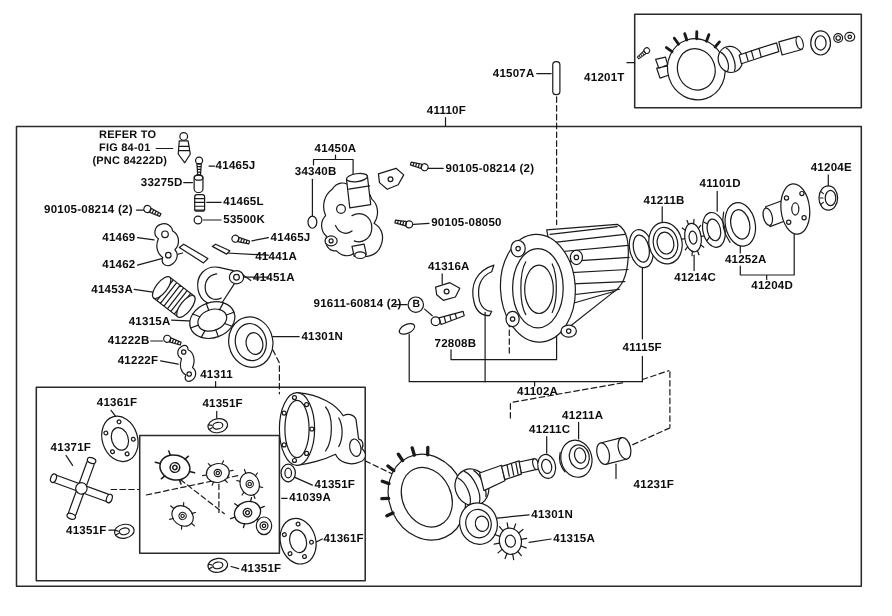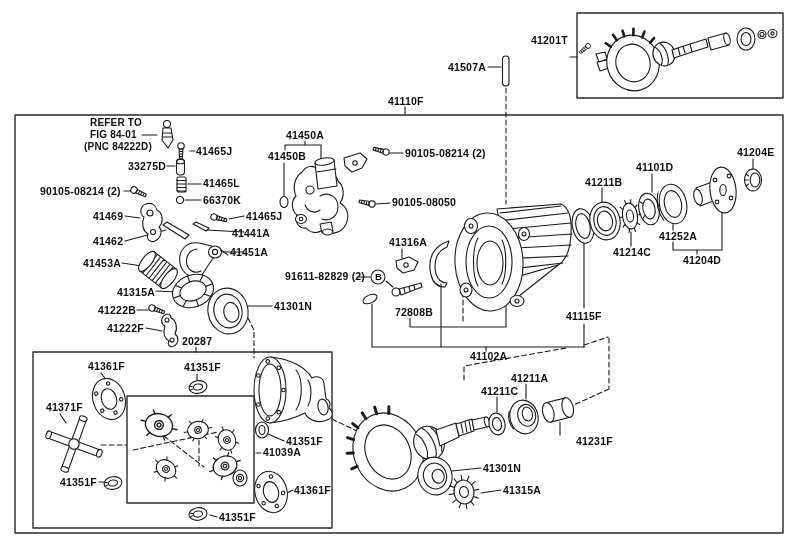--- a/index.html
+++ b/index.html
@@ -405,44 +405,44 @@
   </g>
   <g transform="translate(464,492) rotate(-10)">
     <ellipse rx="10" ry="12" fill="#fff"></ellipse>
     <path d="M10,0 L15,0 M8.7,6 L13,8.5 M5,10.4 L7.5,14.7 M0,12 L0,17 M-5,10.4 L-7.5,14.7 M-8.7,6 L-13,8.5 M-10,0 L-15,0 M-8.7,-6 L-13,-8.5 M-5,-10.4 L-7.5,-14.7 M0,-12 L0,-17 M5,-10.4 L7.5,-14.7 M8.7,-6 L13,-8.5"></path>
     <ellipse rx="4.5" ry="5.5"></ellipse>
   </g>
 </g>
 </svg>
 
 <div class="lbl" style="left:448px;top:62px">41507A</div>
-<div class="lbl" style="left:531px;top:35px">41201T</div>
+<div class="lbl" style="left:531px;top:66px">41201T</div>
 <div class="lbl" style="left:388px;top:96px">41110F</div>
 <div class="lbl" style="left:196px;top:146px">41465J</div>
 <div class="lbl" style="left:128px;top:161px">33275D</div>
 <div class="lbl" style="left:203px;top:178px">41465L</div>
-<div class="lbl" style="left:203px;top:195px">66370K</div>
+<div class="lbl" style="left:203px;top:195px">53500K</div>
 <div class="lbl" style="left:40px;top:186px">90105-08214 (2)</div>
 <div class="lbl" style="left:93px;top:211px">41469</div>
 <div class="lbl" style="left:93px;top:236px">41462</div>
 <div class="lbl" style="left:246px;top:211px">41465J</div>
 <div class="lbl" style="left:232px;top:228px">41441A</div>
 <div class="lbl" style="left:230px;top:247px">41451A</div>
 <div class="lbl" style="left:83px;top:258px">41453A</div>
 <div class="lbl" style="left:117px;top:287px">41315A</div>
 <div class="lbl" style="left:98px;top:305px">41222B</div>
 <div class="lbl" style="left:107px;top:323px">41222F</div>
-<div class="lbl" style="left:182px;top:336px">20287</div>
+<div class="lbl" style="left:182px;top:336px">41311</div>
 <div class="lbl" style="left:274px;top:301px">41301N</div>
 <div class="lbl" style="left:286px;top:130px">41450A</div>
-<div class="lbl" style="left:268px;top:151px">41450B</div>
+<div class="lbl" style="left:268px;top:151px">34340B</div>
 <div class="lbl" style="left:405px;top:148px">90105-08214 (2)</div>
 <div class="lbl" style="left:392px;top:197px">90105-08050</div>
 <div class="lbl" style="left:389px;top:237px">41316A</div>
-<div class="lbl" style="left:285px;top:271px">91611-82829 (2)</div>
+<div class="lbl" style="left:285px;top:271px">91611-60814 (2)</div>
 <div class="lbl" style="left:395px;top:307px">72808B</div>
 <div class="lbl" style="left:470px;top:351px">41102A</div>
 <div class="lbl" style="left:566px;top:311px">41115F</div>
 <div class="lbl" style="left:585px;top:177px">41211B</div>
 <div class="lbl" style="left:636px;top:162px">41101D</div>
 <div class="lbl" style="left:737px;top:147px">41204E</div>
 <div class="lbl" style="left:659px;top:231px">41252A</div>
 <div class="lbl" style="left:613px;top:247px">41214C</div>
 <div class="lbl" style="left:683px;top:255px">41204D</div>
 <div class="lbl" style="left:88px;top:361px">41361F</div>

